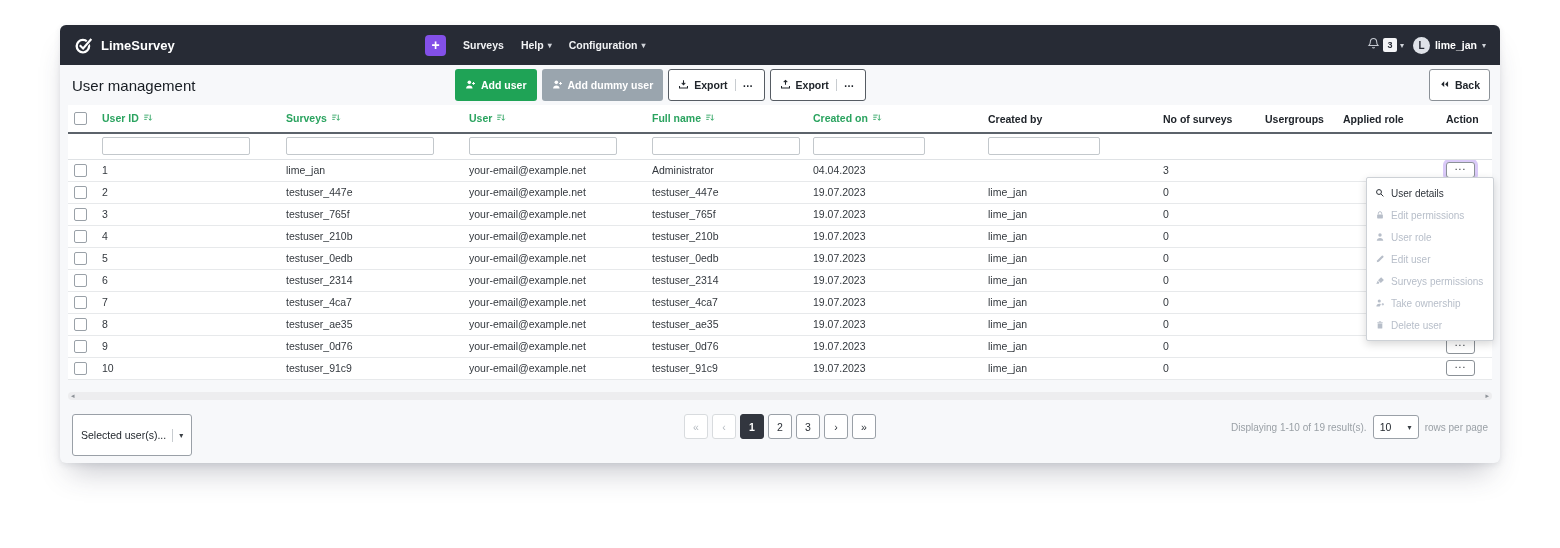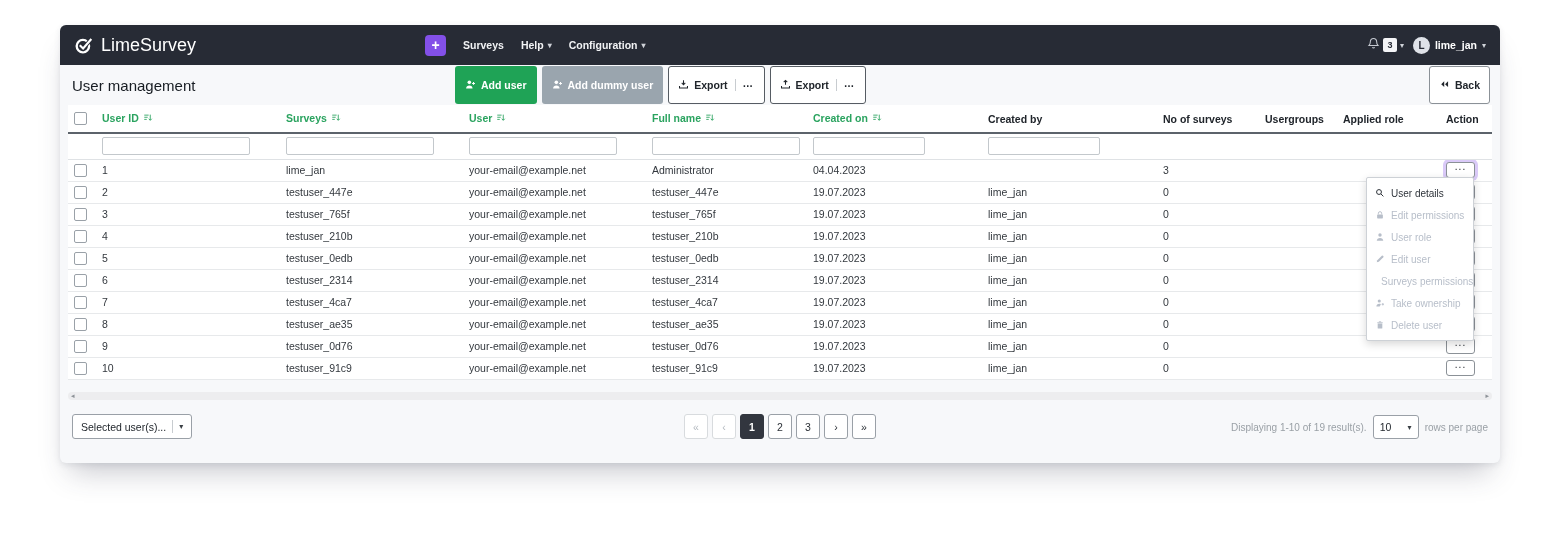--- a/index.html
+++ b/index.html
@@ -1,39 +1,39 @@
 <!DOCTYPE html>
 <html><head>
 <meta charset="utf-8">
 <style>
   *{box-sizing:border-box;margin:0;padding:0}
   html,body{width:1560px;height:548px;background:#ffffff;font-family:"Liberation Sans",sans-serif;overflow:hidden;position:relative}
   .card{position:absolute;left:60px;top:25px;width:1440px;height:438px;background:#f7f8fa;border-radius:6px;
         box-shadow:0 18px 28px -10px rgba(50,55,75,.28),0 2px 6px rgba(50,55,75,.10)}
   
   .navbar{height:40px;background:#272b35;border-radius:6px 6px 0 0;display:flex;align-items:center;padding:0 14px;position:relative}
-  .brand{display:flex;align-items:center;gap:7px;color:#fff;font-weight:normal;font-size:18px}
+  .brand{display:flex;align-items:center;gap:7px;color:#fff;font-weight:bold;font-size:13px}
   .nav-center{position:absolute;left:365px;display:flex;align-items:center;gap:17px}
   .plus-btn{width:21px;height:21px;border-radius:4px;background:#8350e8;color:#fff;font-size:14px;font-weight:bold;
             display:flex;align-items:center;justify-content:center;cursor:pointer}
   .nav-item{color:#f2f3f5;font-size:10.5px;font-weight:bold;display:flex;gap:4px;align-items:center;cursor:pointer}
   .caret{font-size:8px;color:#cfd2d8}
   .nav-right{margin-left:auto;display:flex;align-items:center;gap:9px}
   .bell-wrap{display:flex;align-items:center;gap:3px;color:#c6cad2;cursor:pointer}
   .badge{background:#f4f5f7;min-width:14px;height:14px;border-radius:2px;color:#272b35;font-size:9px;font-weight:bold;
          display:flex;align-items:center;justify-content:center;padding:0 2px}
   .user-wrap{display:flex;align-items:center;gap:5px;cursor:pointer}
   .avatar{width:17px;height:17px;border-radius:50%;background:#dfe2e8;color:#272b35;font-size:10px;font-weight:bold;
           display:flex;align-items:center;justify-content:center}
   .user-name{color:#fff;font-size:10.5px;font-weight:bold}
   
   .header-bar{height:40px;display:flex;align-items:center;padding:0 12px;position:relative}
   .page-title{font-size:15px;font-weight:normal;color:#171c22}
   .header-actions{position:absolute;left:395px;display:flex;gap:5px;align-items:center}
-  .btn{height:38px;display:inline-flex;align-items:center;gap:5px;border-radius:3px;font-size:10.5px;font-weight:bold;
+  .btn{height:32px;display:inline-flex;align-items:center;gap:5px;border-radius:3px;font-size:10.5px;font-weight:bold;
        padding:0 9px;border:1px solid transparent;background:#fff;cursor:pointer;white-space:nowrap;color:#20252b;font-family:inherit}
   .btn-green{background:#1fa356;color:#fff}
   .btn-gray{background:#9aa5ae;color:#fff}
   .btn-outline{border-color:#565c63}
   .btn .divider{width:1px;height:12px;background:#c8ccd0;margin:0 2px}
   .dots{letter-spacing:1.5px;font-weight:bold;line-height:0;padding-bottom:4px}
   .back-btn{position:absolute;right:10px;border-color:#8b9197}
   
   .table-wrap{position:absolute;top:80px;left:8px;right:8px;background:#0f766e}
   table{width:1424px;border-collapse:collapse;table-layout:fixed}
@@ -50,34 +50,34 @@
       vertical-align:middle;margin-left:2px;cursor:pointer}
   .action-btn{width:29px;height:16px;border:1px solid #8b9197;border-radius:3px;background:#fff;display:flex;align-items:center;
               justify-content:center;font-size:10px;letter-spacing:1px;color:#20252b;line-height:0;cursor:pointer;font-family:inherit;padding-bottom:6px}
   .action-btn.open{box-shadow:0 0 0 3px rgba(131,80,232,.30)}
   
   .hscroll{position:absolute;top:367px;left:8px;right:8px;height:8px;background:#ededef;border-radius:4px}
   .hscroll .arr{position:absolute;top:0;font-size:7px;color:#8d9298;line-height:8px;cursor:pointer}
   .hscroll .arr.l{left:3px}.hscroll .arr.r{right:3px}
   
   .footer-bar{position:absolute;left:0;right:0;top:389px;height:28px}
-  .sel-btn{position:absolute;left:12px;top:0;height:25px;display:inline-flex;align-items:center;gap:6px;background:#fff;
+  .sel-btn{position:absolute;left:12px;top:0;height:42px;display:inline-flex;align-items:center;gap:6px;background:#fff;
            border:1px solid #9aa0a7;border-radius:3px;font-size:10.5px;color:#23282e;padding:0 8px;cursor:pointer;font-family:inherit}
   .sel-btn .divider{width:1px;height:13px;background:#c8ccd0}
   .pagination{position:absolute;left:50%;transform:translateX(-50%);top:0;display:flex;gap:4px}
   .page-btn{min-width:24px;height:25px;border:1px solid #9aa0a7;border-radius:3px;background:#fff;color:#2b3036;font-size:10.5px;
             display:flex;align-items:center;justify-content:center;padding:0 6px;cursor:pointer}
   .page-btn.disabled{border-color:#d8dbde;color:#b4bac0;cursor:default}
   .page-btn.active{background:#32363f;border-color:#32363f;color:#fff;font-weight:bold}
   .result-info{position:absolute;right:12px;top:1px;display:flex;align-items:center;gap:6px;font-size:10px;color:#9aa0a6}
   .per-page{height:24px;min-width:46px;border:1px solid #9aa0a7;border-radius:3px;background:#fff;display:flex;align-items:center;
             justify-content:space-between;gap:6px;padding:0 6px;font-size:10.5px;color:#23282e;cursor:pointer}
   .per-page .caret{color:#3a3f45;font-size:8px}
   
-  .action-menu{position:absolute;left:1306px;top:152px;width:108px;background:#fff;border:1px solid #cdd1d6;border-radius:2px;
+  .action-menu{position:absolute;left:1306px;top:152px;width:128px;background:#fff;border:1px solid #cdd1d6;border-radius:2px;
                box-shadow:0 3px 9px rgba(0,0,0,.16);padding:4px 0;z-index:30}
   .menu-item{display:flex;align-items:center;gap:6px;padding:5.5px 8px;font-size:10px;color:#2e333a;cursor:pointer;white-space:nowrap}
   .menu-item.disabled{color:#b7bec9;cursor:default}
 </style>
 </head>
 <body>
 
 <div class="card">
 
   <div class="navbar">

